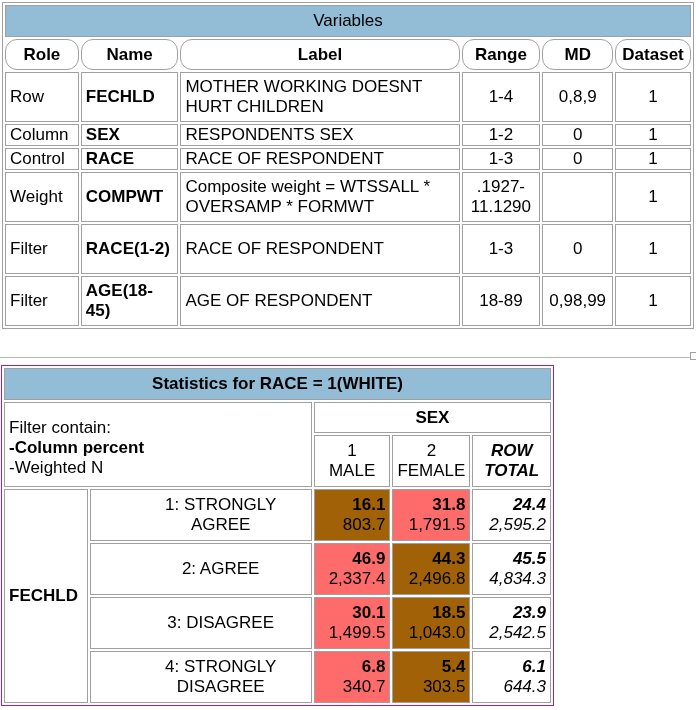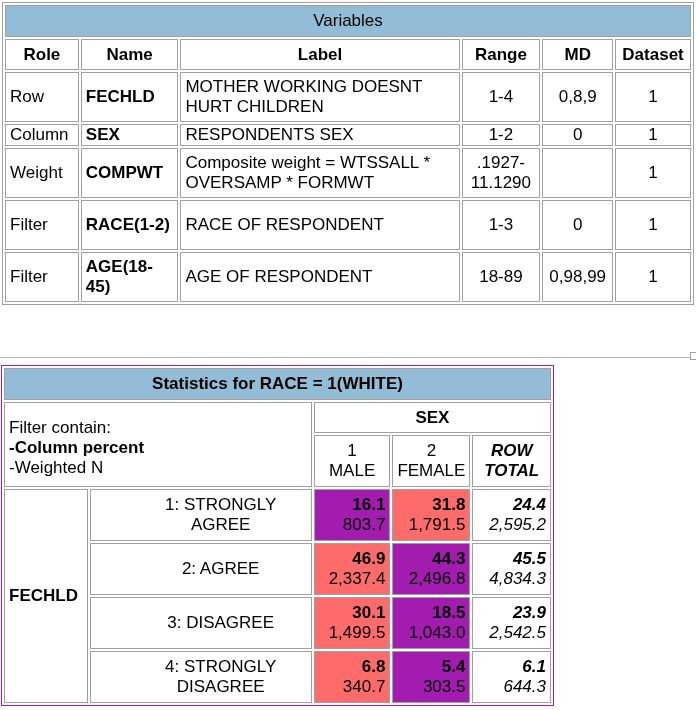--- a/index.html
+++ b/index.html
@@ -4,21 +4,21 @@
 <style>
   html, body { margin: 0; padding: 0; background: #ffffff; }
   body { width: 696px; height: 710px; position: relative; overflow: hidden;
          font-family: "Liberation Sans", sans-serif; font-size: 17px; color: #000; }
   table { border-collapse: separate; border-spacing: 2px; }
   td, th { padding: 0 4px; border: 1px solid #a0a0a0; vertical-align: middle; }
   .vars { position: absolute; left: 2px; top: 2px; width: 692px;
           border: 1px solid #a0a0a0; }
   .vars .title { background: #93bcd6; border: 1px solid #a0a0a0; text-align: center;
                  font-weight: normal; height: 30px; }
-  .vars th { font-weight: bold; text-align: center; height: 29px; }
+  .vars th { font-weight: bold; text-align: center; height: 29px; border-radius: 12px; }
   .vars td.role { text-align: left; }
   .vars td.name { font-weight: bold; text-align: left; }
   .vars td.label { text-align: left; line-height: 20px; }
   .vars td.num { text-align: center; line-height: 20px; }
   .c-role { width: 64px; } .c-name { width: 88px; } .c-label { width: 274px; }
   .c-range { width: 69px; } .c-md { width: 61px; } .c-ds { width: 66px; }
   .r2 { height: 50px; } .r1 { height: 20px; }
   .corner-mark { position: absolute; left: 690px; top: 352px; width: 6px; height: 6px;
                  border: 1px solid #a0a0a0; background: #fff; }
   .divider { position: absolute; left: 0; top: 357px; width: 690px; height: 0;
@@ -29,21 +29,21 @@
   .stats .title { background: #93bcd6; text-align: center; font-weight: bold; height: 30px; }
   .stats .legend { vertical-align: middle; text-align: left; line-height: 20px; padding-top: 6px; }
   .stats .sexhdr { text-align: center; font-weight: bold; height: 29px; }
   .stats .colhdr { text-align: center; line-height: 20px; height: 50px; }
   .stats .colhdr.total { font-weight: bold; font-style: italic; }
   .stats .rowvar { font-weight: bold; text-align: left; width: 76px; border-right: 1px solid #a0a0a0; }
   .stats .rowlabel { text-align: center; width: 216px; height: 50px; padding-left: 44px; }
   .cell { text-align: right; line-height: 20px; padding-right: 4px; }
   .cell .pct { font-weight: bold; display: block; }
   .cell .n { display: block; }
-  .blue { background: #a21caf; }
+  .blue { background: #a16207; }
   .red { background: #fe6b6b; }
   .tot { font-style: italic; }
   .c-male { width: 72px; } .c-female { width: 63px; } .c-total { width: 75px; }
 </style>
 </head>
 <body>
 
 <table class="vars">
   <tbody>
       <tr>
@@ -66,20 +66,28 @@
     <td class="num">1</td>
   </tr>
   <tr class="r1">
     <td class="role">Column</td>
     <td class="name">SEX</td>
     <td class="label">RESPONDENTS SEX</td>
     <td class="num">1-2</td>
     <td class="num">0</td>
     <td class="num">1</td>
   </tr>
+  <tr class="r1">
+    <td class="role">Control</td>
+    <td class="name">RACE</td>
+    <td class="label">RACE OF RESPONDENT</td>
+    <td class="num">1-3</td>
+    <td class="num">0</td>
+    <td class="num">1</td>
+  </tr>
   <tr class="r2">
     <td class="role">Weight</td>
     <td class="name">COMPWT</td>
     <td class="label">Composite weight = WTSSALL * OVERSAMP * FORMWT</td>
     <td class="num">.1927-11.1290</td>
     <td class="num"></td>
     <td class="num">1</td>
   </tr>
   <tr class="r2">
     <td class="role">Filter</td>

